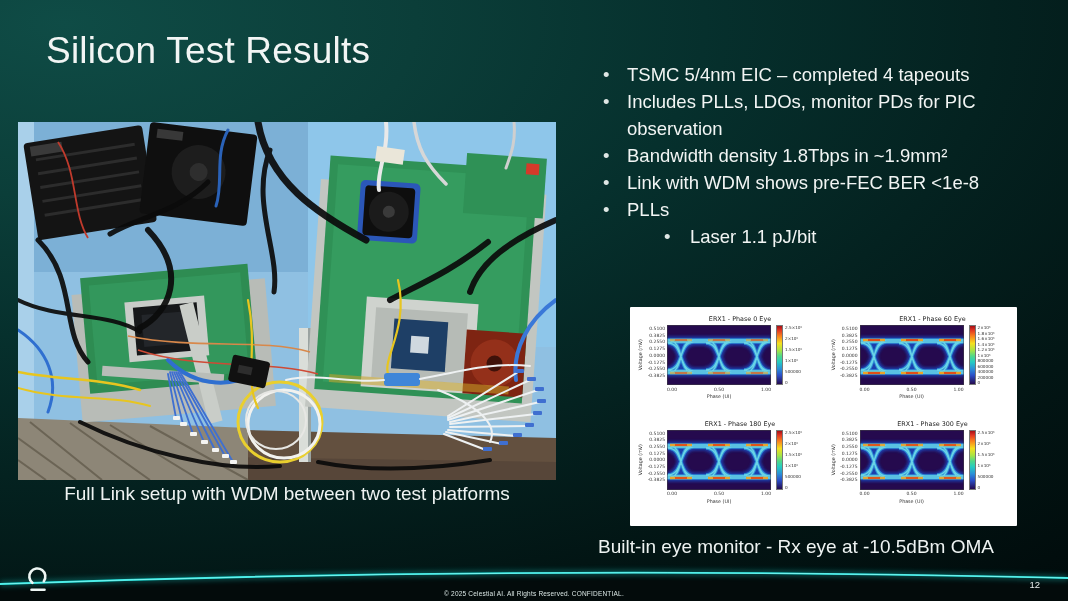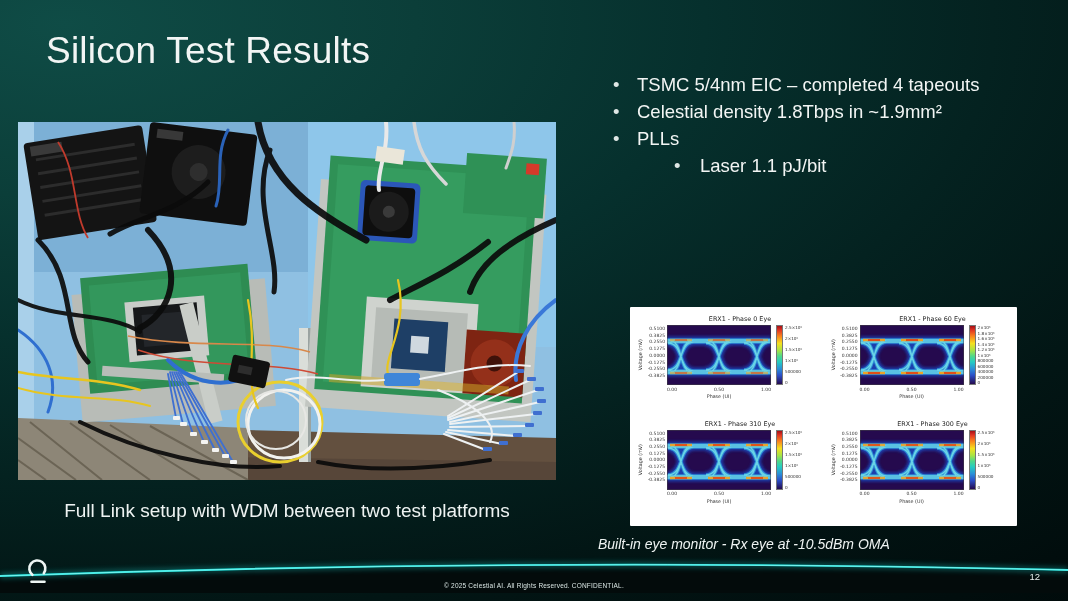--- a/index.html
+++ b/index.html
@@ -5,49 +5,49 @@
   html,body{margin:0;padding:0;background:#000;}
   .slide{
     position:relative;width:1068px;height:601px;overflow:hidden;
     font-family:"Liberation Sans",sans-serif;color:#f2f5f4;
     background:radial-gradient(150% 130% at 6% 4%, #0f4c46 0%, #0b3e39 22%, #06302d 40%, #042220 58%, #021514 76%, #010d0d 92%, #000a0a 100%);
   }
   .title{position:absolute;left:46px;top:30px;font-size:37px;font-weight:500;letter-spacing:.2px;text-align:center;}
   
   .photo-wrap{position:absolute;left:18px;top:122px;width:538px;height:358px;overflow:hidden;background:#8fc0e2;}
   .photo-wrap svg{display:block;}
-  .photo-caption{position:absolute;left:18px;top:500px;width:538px;text-align:center;font-size:19px;color:#eef3f2;}
+  .photo-caption{position:absolute;left:18px;top:483px;width:538px;text-align:center;font-size:19px;color:#eef3f2;}
   
-  .bullets{position:absolute;left:598px;top:59px;width:452px;margin:12px;padding:0;list-style:none;}
+  .bullets{position:absolute;left:598px;top:59px;width:452px;margin:2px;padding:0;list-style:none;}
   .bullets li{position:relative;font-size:18.5px;line-height:27px;color:#f2f5f4;}
   .bullets li.b1{padding-left:27px;}
   .bullets li.b2{padding-left:90px;}
   .bullets li::before{content:"•";position:absolute;color:#dfe7e5;}
   .bullets li.b1::before{left:3px;}
   .bullets li.b2::before{left:64px;}
-  .eye-caption{position:absolute;left:598px;top:536px;width:460px;font-size:14px;color:#eef3f2;font-style:italic;}
+  .eye-caption{position:absolute;left:598px;top:536px;width:460px;font-size:19px;color:#eef3f2;}
   
   .eye-panel{position:absolute;left:630px;top:307px;width:387px;height:219px;background:#ffffff;border-radius:1px;
     display:grid;grid-template-columns:1fr 1fr;gap:4px 10px;padding:8px 6px 6px 6px;box-sizing:border-box;}
   .eye-plot{width:182px;font-family:"DejaVu Sans",sans-serif;}
   .ep-title{font-size:6.4px;color:#1c1c1c;text-align:center;padding-left:26px;margin-bottom:2px;}
   .ep-body{display:flex;align-items:flex-start;}
   .ep-ylabel{width:9px;height:60px;display:flex;align-items:center;justify-content:center;}
   .ep-ylabel span{writing-mode:vertical-rl;transform:rotate(180deg);font-size:4.8px;color:#333;white-space:nowrap;}
   .ep-yticks{display:flex;flex-direction:column;justify-content:space-between;align-items:flex-end;width:20px;height:52px;margin-top:1px;padding-right:2px;font-size:4.5px;color:#333;}
   .ep-main{display:flex;flex-direction:column;}
   .ep-svg{line-height:0;}
   .ep-svg svg{width:104px;height:60px;display:block;}
   .ep-xticks{display:flex;justify-content:space-between;width:104px;font-size:4.5px;color:#333;margin-top:1.5px;}
   .ep-xlabel{width:104px;text-align:center;font-size:4.8px;color:#333;margin-top:2.5px;}
   .ep-cbar{width:7px;height:60px;margin-left:5px;border:0.5px solid #777;box-sizing:border-box;
     background:linear-gradient(180deg,#a50f15 0%,#e03423 7%,#f97e1e 17%,#f6e01f 30%,#a8e444 42%,#4fd88a 52%,#25ccc2 62%,#2a8fd8 74%,#2b4fc8 85%,#250a4e 100%);}
   .ep-cbticks{display:flex;flex-direction:column;justify-content:space-between;height:60px;margin-left:2px;font-size:4.2px;color:#333;width:23px;}
   
-  .footer{position:absolute;left:0;bottom:8px;width:1068px;height:43px;}
+  .footer{position:absolute;left:0;bottom:0;width:1068px;height:43px;}
   .footer svg.arc{position:absolute;left:0;top:0;width:1068px;height:43px;}
   .copyright{position:absolute;left:0;top:null;bottom:4px;width:100%;text-align:center;font-size:6.5px;color:#d9e6e4;letter-spacing:.2px;}
   .page-number{position:absolute;right:28px;bottom:11px;font-size:9.5px;color:#e8efee;}
   .logo{position:absolute;left:27px;bottom:8px;width:22px;height:30px;}
 </style>
 </head>
 <body>
 
 <div class="slide">
 
@@ -207,21 +207,23 @@
       </g>
 
       <rect x="212" y="236" width="38" height="27" rx="3" fill="#111111" transform="rotate(12 231 250)"></rect>
       <rect x="220" y="244" width="14" height="8" fill="#2d2d2d" transform="rotate(12 227 248)"></rect>
     </svg>
   </div>
   <div class="photo-caption">Full Link setup with WDM between two test platforms</div>
 
   <ul class="bullets">
     <li class="b1">TSMC 5/4nm EIC – completed 4 tapeouts</li>
-    <li class="b1">Celestial density 1.8Tbps in ~1.9mm²</li>
+    <li class="b1">Includes PLLs, LDOs, monitor PDs for PIC observation</li>
+    <li class="b1">Bandwidth density 1.8Tbps in ~1.9mm²</li>
+    <li class="b1">Link with WDM shows pre-FEC BER &lt;1e-8</li>
     <li class="b1">PLLs</li>
     <li class="b2">Laser 1.1 pJ/bit</li>
   </ul>
 
   <div class="eye-panel">
       <div class="eye-plot">
         <div class="ep-title">ERX1 - Phase 0 Eye</div>
         <div class="ep-body">
           <div class="ep-ylabel">
             <span>Voltage (mV)</span>
@@ -331,21 +333,21 @@
             <span>1×10⁶</span>
             <span>800000</span>
             <span>600000</span>
             <span>400000</span>
             <span>200000</span>
             <span>0</span>
           </div>
         </div>
       </div>
       <div class="eye-plot">
-        <div class="ep-title">ERX1 - Phase 310 Eye</div>
+        <div class="ep-title">ERX1 - Phase 180 Eye</div>
         <div class="ep-body">
           <div class="ep-ylabel">
             <span>Voltage (mV)</span>
           </div>
           <div class="ep-yticks">
             <span>0.5100</span>
             <span>0.3825</span>
             <span>0.2550</span>
             <span>0.1275</span>
             <span>0.0000</span>

